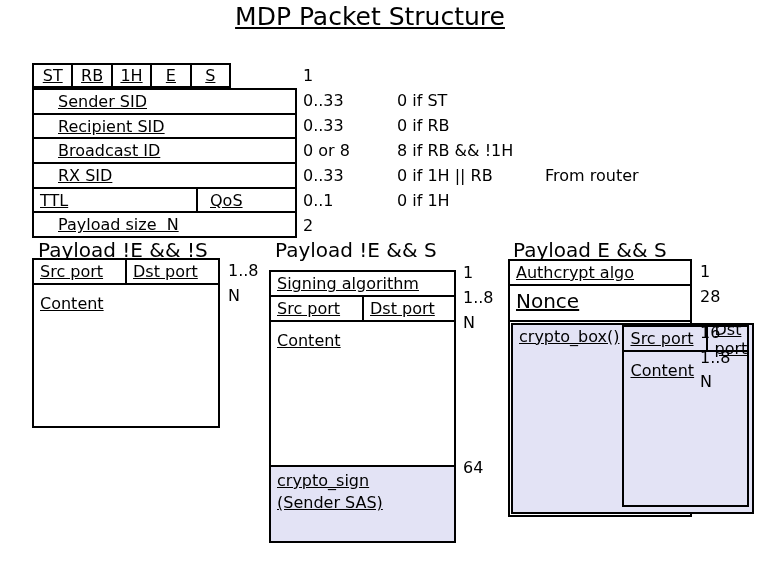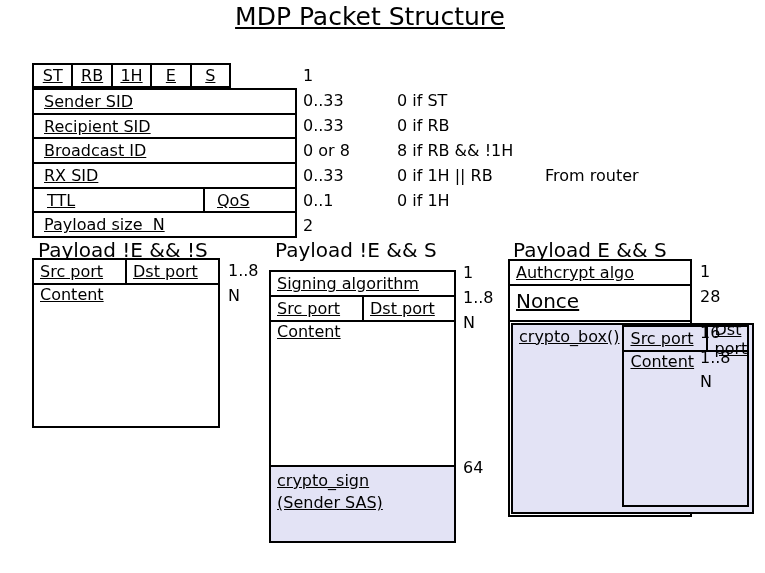--- a/index.html
+++ b/index.html
@@ -11,37 +11,37 @@
   .abs{position:absolute;box-sizing:border-box;text-decoration:underline;}
   .title{left:0;top:2px;width:740px;text-align:center;font-size:25px;}
 
   
   .flagsbox{left:32px;top:63px;width:199px;height:25px;border:2px solid var(--line);display:flex;}
   .flagcell{flex:1;border-right:2px solid var(--line);display:flex;align-items:center;justify-content:center;font-size:16px;box-sizing:border-box;}
   .flagcell:last-child{border-right:none;}
 
   
   .fieldsbox{left:32px;top:88px;width:265px;height:150px;border:2px solid var(--line);display:flex;flex-direction:column;}
-  .frow{flex:1;display:flex;align-items:center;padding-left:10px;font-size:16px;border-top:2px solid var(--line);box-sizing:border-box;}
+  .frow{flex:1;display:flex;align-items:center;padding-left:24px;font-size:16px;border-top:2px solid var(--line);box-sizing:border-box;}
   .frow:first-child{border-top:none;}
-  .frow.split{padding-left:7px;}
+  .frow.split{padding-left:0;}
   .cell-ttl{width:164px;height:100%;border-right:2px solid var(--line);display:flex;align-items:center;padding-left:6px;box-sizing:border-box;}
   .cell-qos{flex:1;display:flex;align-items:center;padding-left:12px;border-radius:9px;}
 
   .ann{position:absolute;font-size:16px;line-height:25px;white-space:nowrap;}
 
   .phead{position:absolute;top:238px;font-size:20px;white-space:nowrap;}
 
   
   .pbox{border:2px solid var(--line);display:flex;flex-direction:column;background:#fff;}
   .prow{height:25px;border-bottom:2px solid var(--line);display:flex;align-items:center;padding-left:6px;font-size:16px;box-sizing:border-box;flex:none;}
   .prow.split{padding-left:0;}
   .pcell{height:100%;border-right:2px solid var(--line);display:flex;align-items:center;padding-left:6px;box-sizing:border-box;}
   .pcell.last{border-right:none;flex:1;}
-  .pcontent{flex:1;padding:0 6px;font-size:16px;}
+  .pcontent{flex:1;padding:9px 6px;font-size:16px;}
 
   .box-plain{left:32px;top:258px;width:188px;height:170px;}
   .box-signed{left:269px;top:260px;width:187px;height:273px;margin-top:10px;}
   .box-enc{left:508px;top:259px;width:184px;height:258px;}
 
   .sign-area{height:76px;border-top:2px solid var(--line);background:var(--highlight);padding:3px 6px;font-size:16px;line-height:22px;box-sizing:border-box;flex:none;}
 
   .nonce-row{height:36px;border-bottom:2px solid var(--line);display:flex;align-items:flex-start;padding:3px 0 0 6px;font-size:20px;box-sizing:border-box;flex:none;}
 
   .crypto-wrap{flex:1;padding:1px;display:flex;}

